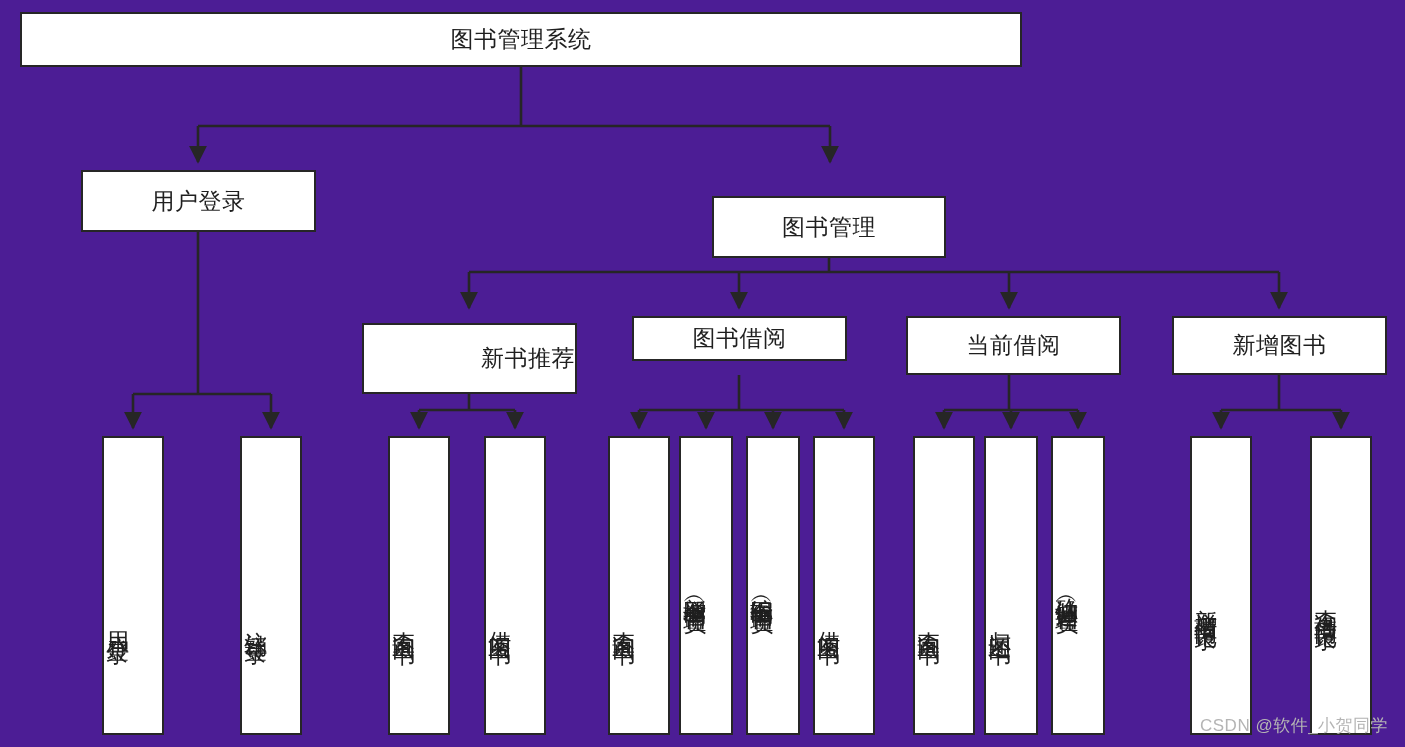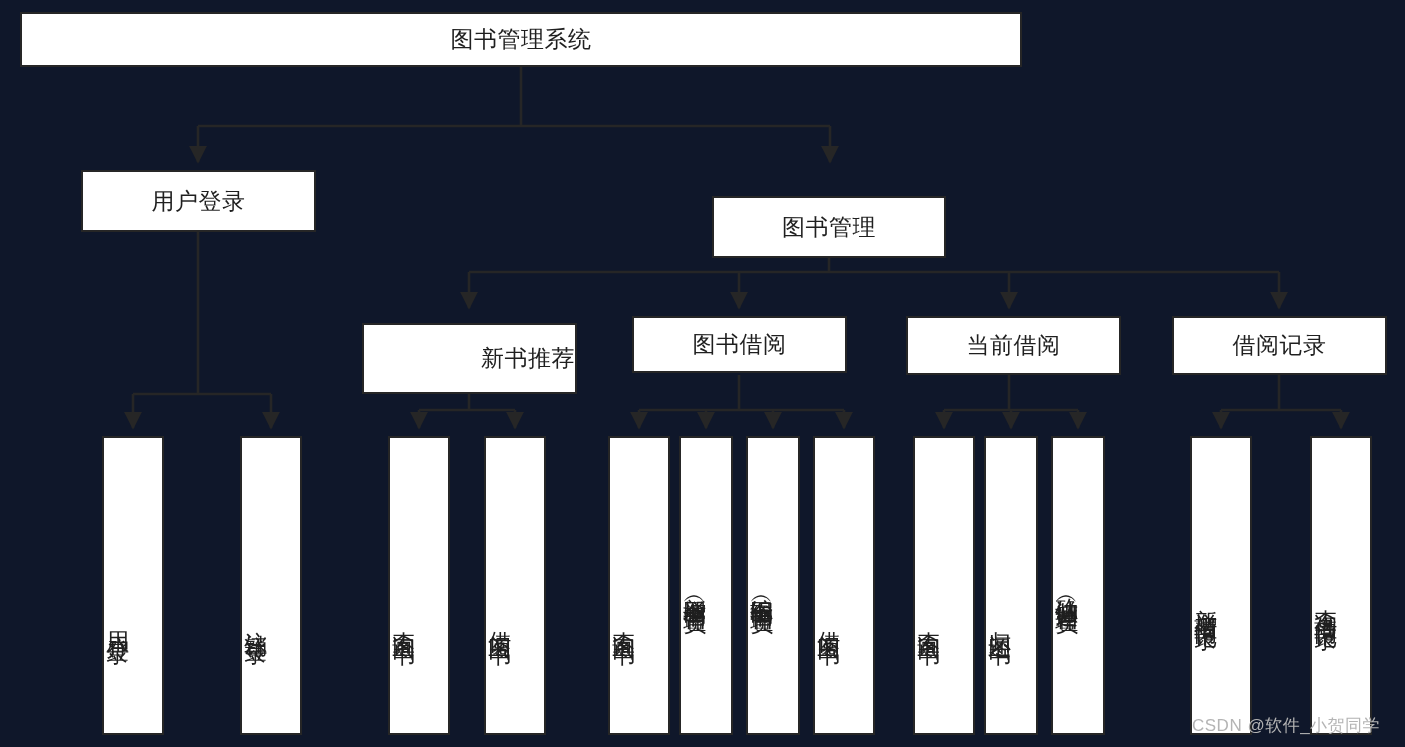--- a/index.html
+++ b/index.html
@@ -4,21 +4,21 @@
 <style>
   html,body{margin:0;padding:0;background:#ffffff;}
   body{
     font-family:"Liberation Sans","DejaVu Sans",sans-serif;
     color:#1a1a1a;
   }
   #canvas{
     position:relative;
     width:1405px;
     height:747px;
-    background:#0f172a;
+    background:#4c1d95;
     overflow:hidden;
   }
   svg#wires{
     position:absolute;
     left:0; top:0;
     width:1405px;
     height:747px;
     pointer-events:none;
   }
   .node{
@@ -55,20 +55,21 @@
     height:auto;
     max-height:100%;
   }
   .watermark{
     position:absolute;
     font-size:17px;
     color:#b4b4b4;
     white-space:nowrap;
     z-index:5;
     letter-spacing:0.5px;
+    padding-left:8px;
   }
 </style>
 </head>
 <body>
 
 <div id="canvas">
 
   <svg id="wires" viewBox="0 0 1405 747" xmlns="http://www.w3.org/2000/svg">
     <defs>
       <marker id="arrow" viewBox="0 0 10 10" refX="9" refY="5" markerWidth="7" markerHeight="7" orient="auto-start-reverse">
@@ -126,28 +127,28 @@
   <div class="node" style="left:81px;top:170px;width:235px;height:62px;">
     <span class="label">用户登录</span>
   </div>
   <div class="node" style="left:712px;top:170px;width:234px;height:62px;margin-top:26px;">
     <span class="label">图书管理</span>
   </div>
 
   <div class="node" style="left:362px;top:323px;width:215px;height:71px;justify-content:flex-end;">
     <span class="label">新书推荐</span>
   </div>
-  <div class="node" style="left:632px;top:316px;width:215px;height:57px;">
+  <div class="node" style="left:632px;top:316px;width:215px;height:45px;">
     <span class="label">图书借阅</span>
   </div>
   <div class="node" style="left:906px;top:316px;width:215px;height:59px;">
     <span class="label">当前借阅</span>
   </div>
   <div class="node" style="left:1172px;top:316px;width:215px;height:59px;">
-    <span class="label">借阅记录</span>
+    <span class="label">新增图书</span>
   </div>
 
   <div class="node vertical" style="left:102px;top:436px;width:62px;height:299px;padding-top:70px;">
     <span class="label">用户登录</span>
   </div>
   <div class="node vertical" style="left:240px;top:436px;width:62px;height:299px;padding-top:70px;">
     <span class="label">注销登录</span>
   </div>
 
   <div class="node vertical" style="left:388px;top:436px;width:62px;height:299px;padding-top:70px;">

